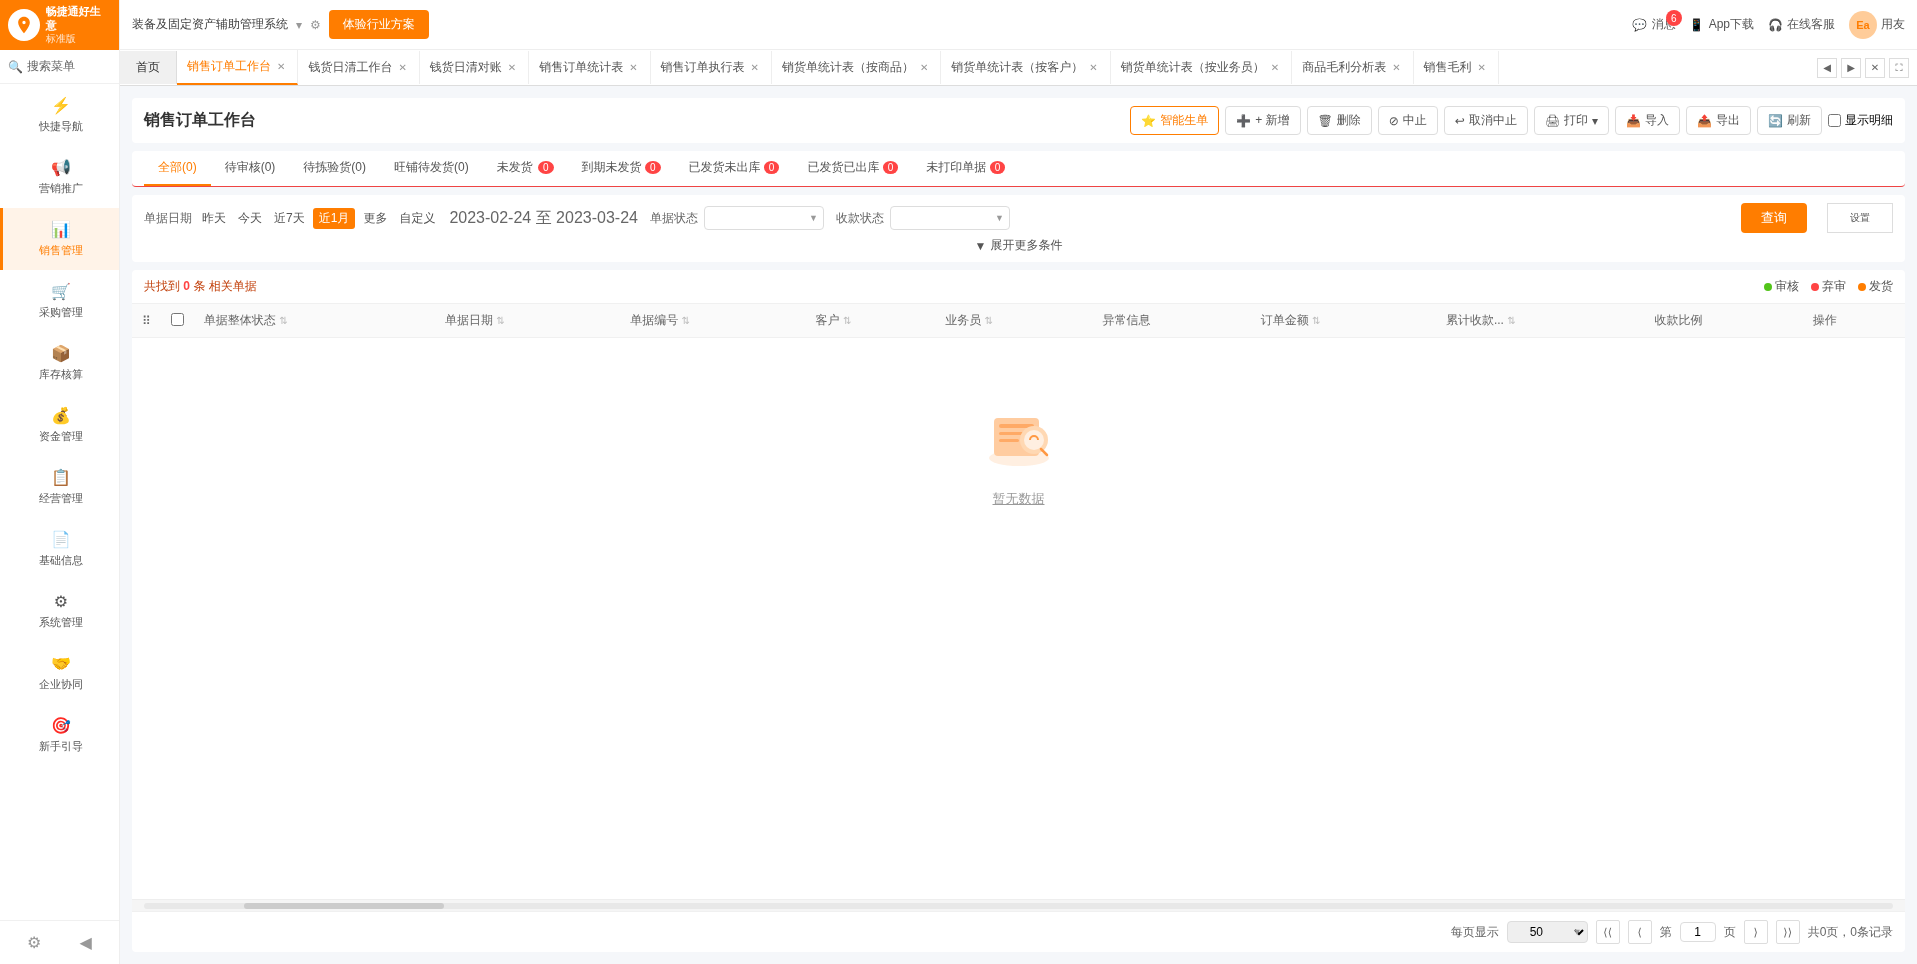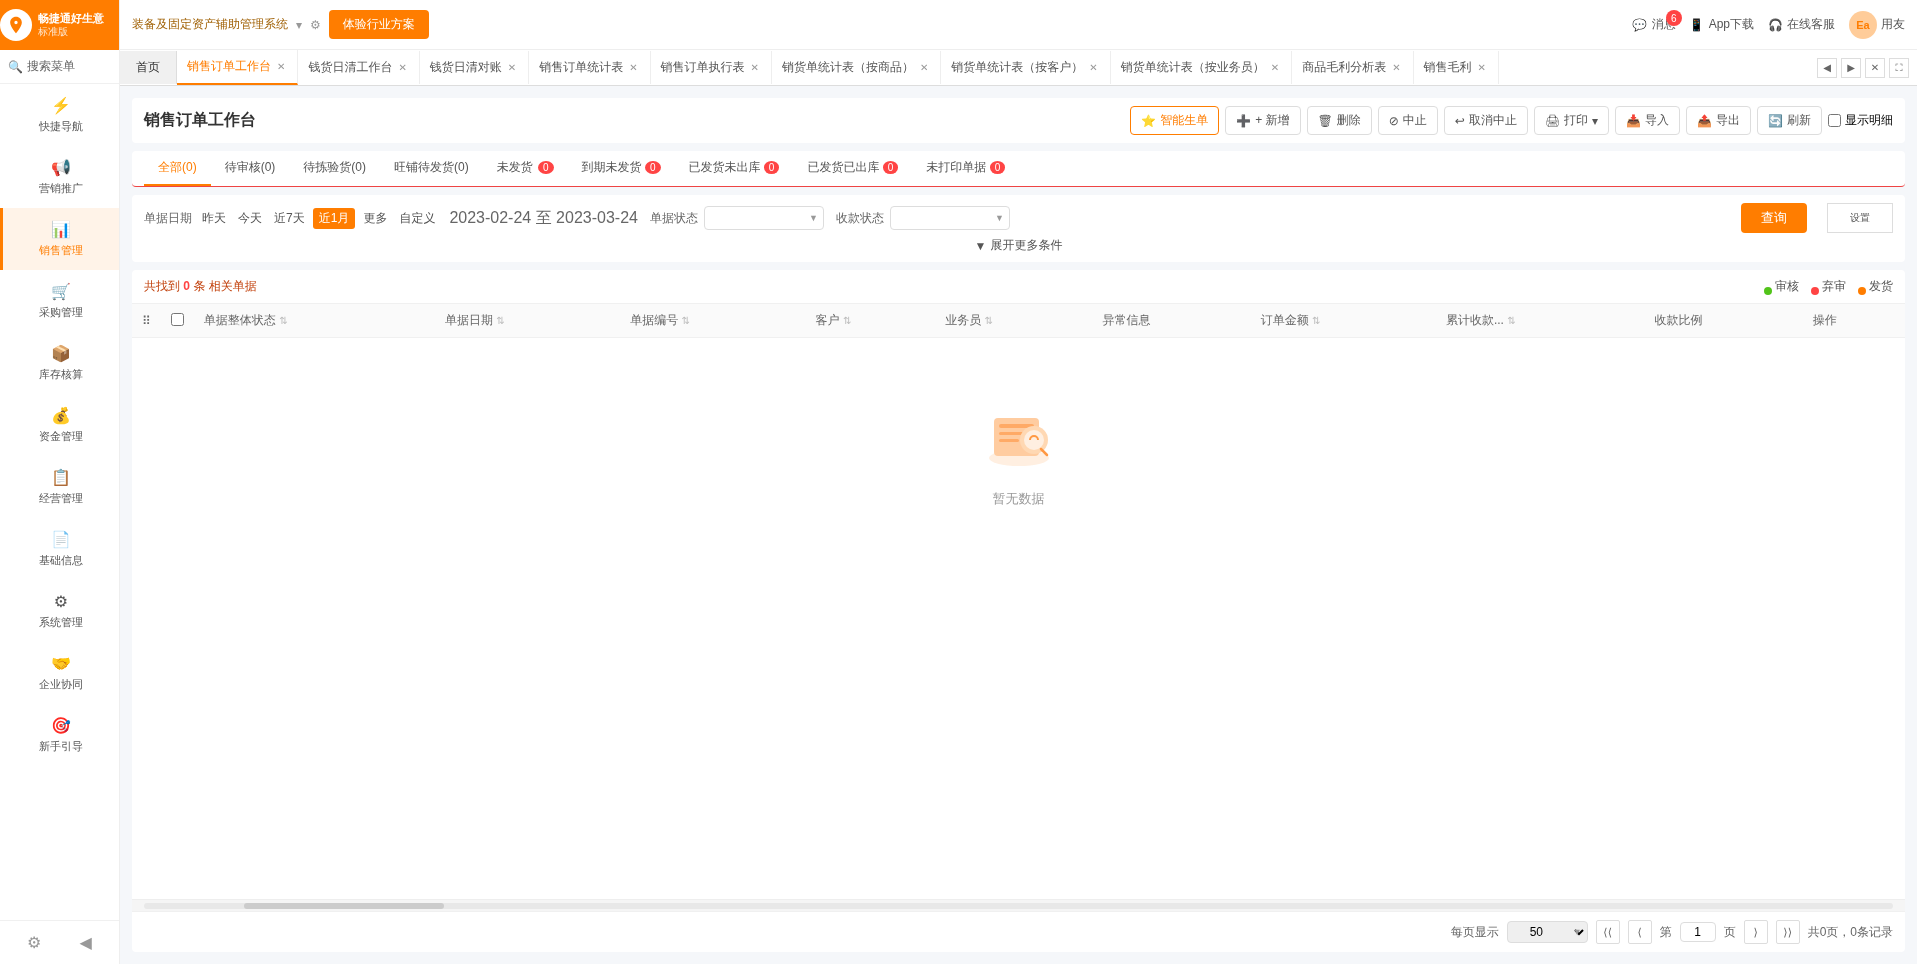--- a/index.html
+++ b/index.html
@@ -1,37 +1,37 @@
 <!DOCTYPE html>
 <html><head>
   <meta charset="utf-8">
   <style>
     * { box-sizing: border-box; margin: 0; padding: 0; }
     body { font-family: 'Microsoft YaHei', Arial, sans-serif; font-size: 12px; background: #f5f5f5; display: flex; height: 964px; overflow: hidden; }
 
     
     .sidebar { width: 120px; background: #fff; display: flex; flex-direction: column; height: 100%; border-right: 1px solid #eee; flex-shrink: 0; }
-    .sidebar-logo { background: #ff7d00; color: #fff; display: flex; align-items: center; gap: 6px; height: 50px; }
+    .sidebar-logo { background: #ff7d00; color: #fff; padding: 8px; display: flex; align-items: center; gap: 6px; height: 50px; }
     .sidebar-logo-icon { width: 32px; height: 32px; background: #fff; border-radius: 50%; display: flex; align-items: center; justify-content: center; }
     .sidebar-logo-icon svg { width: 20px; height: 20px; }
     .sidebar-logo-text { font-size: 11px; line-height: 1.3; color: #fff; font-weight: bold; }
     .sidebar-logo-sub { font-size: 10px; color: rgba(255,255,255,0.8); }
     .sidebar-search { padding: 8px; border-bottom: 1px solid #f0f0f0; display: flex; align-items: center; gap: 4px; color: #666; cursor: pointer; }
     .sidebar-item { padding: 12px 8px; display: flex; flex-direction: column; align-items: center; gap: 4px; cursor: pointer; color: #555; font-size: 11px; border-left: 3px solid transparent; }
     .sidebar-item.active { background: #fff3e8; color: #ff7d00; border-left: 3px solid #ff7d00; }
     .sidebar-item-icon { font-size: 16px; }
     .sidebar-bottom { margin-top: auto; padding: 12px 8px; display: flex; justify-content: space-around; border-top: 1px solid #f0f0f0; }
     .sidebar-bottom-icon { cursor: pointer; color: #999; font-size: 16px; }
 
     
     .main { flex: 1; display: flex; flex-direction: column; overflow: hidden; }
 
     
     .topbar { height: 50px; background: #fff; border-bottom: 1px solid #eee; display: flex; align-items: center; padding: 0 12px; gap: 8px; }
-    .topbar-title-text { color: #a16207; }
+    .topbar-title-text { color: #404040; }
     .topbar-arrow { color: #999; }
     .topbar-system-btn { background: #ff7d00; color: #fff; border: none; border-radius: 4px; padding: 6px 14px; font-size: 12px; cursor: pointer; }
     .topbar-right { display: flex; align-items: center; gap: 14px; margin-left: auto; }
     .topbar-right-item { display: flex; align-items: center; gap: 4px; cursor: pointer; color: #555; font-size: 12px; position: relative; }
     .badge { background: #ff4444; color: #fff; border-radius: 50%; width: 16px; height: 16px; font-size: 10px; display: flex; align-items: center; justify-content: center; position: absolute; top: -6px; right: -6px; }
     .user-avatar { width: 28px; height: 28px; background: #ffcc99; border-radius: 50%; display: flex; align-items: center; justify-content: center; color: #ff7d00; font-size: 11px; font-weight: bold; }
 
     
     .tabbar { background: #fff; border-bottom: 1px solid #ddd; display: flex; align-items: center; min-height: 36px; overflow: hidden; }
     .tab-home { padding: 8px 16px; background: #f0f0f0; color: #333; cursor: pointer; border-right: 1px solid #ddd; font-size: 12px; white-space: nowrap; }
@@ -68,35 +68,35 @@
     .filter-date-range { color: #666; font-size: 16px; margin-left: 4px; }
     .filter-select { border: 1px solid #ddd; border-radius: 4px; padding: 4px 24px 4px 8px; font-size: 12px; color: #555; background: #fff; cursor: pointer; appearance: none; min-width: 120px; }
     .filter-expand { display: flex; align-items: center; gap: 4px; color: #555; font-size: 12px; cursor: pointer; margin: 4px auto 0; justify-content: center; }
 
     
     .table-area { flex: 1; background: #fff; border-radius: 4px; display: flex; flex-direction: column; overflow: hidden; }
     .table-header-bar { padding: 8px 12px; display: flex; align-items: center; justify-content: space-between; border-bottom: 1px solid #f0f0f0; }
     .table-count { font-size: 12px; color: #666; }
     .table-count span { color: #c2410c; }
     .table-quick-actions { display: flex; gap: 12px; }
-    .table-quick-btn { font-size: 12px; color: #555; cursor: pointer; display: flex; align-items: flex-end; gap: 3px; }
+    .table-quick-btn { font-size: 12px; color: #555; cursor: pointer; display: flex; align-items: center; gap: 3px; }
     .table-quick-btn .dot { width: 8px; height: 8px; border-radius: 50%; display: inline-block; }
     .table-quick-btn .dot-green { background: #52c41a; }
     .table-quick-btn .dot-red { background: #ff4444; }
     .table-quick-btn .dot-orange { background: #ff7d00; }
 
     .data-table { width: 100%; border-collapse: collapse; }
     .data-table th { background: #fafafa; border-bottom: 1px solid #f0f0f0; padding: 8px 10px; text-align: left; font-weight: normal; color: #666; font-size: 12px; white-space: nowrap; }
     .data-table th.sortable { cursor: pointer; }
     .sort-icon { color: #bbb; font-size: 10px; }
     .th-drag { width: 20px; color: #ddd; cursor: move; }
     .th-check { width: 30px; }
     .empty-state { flex: 1; display: flex; flex-direction: column; align-items: center; justify-content: center; padding: 60px 0; }
     .empty-icon { width: 100px; height: 80px; position: relative; }
-    .empty-text { color: #999; font-size: 13px; margin-top: 12px; }
+    .empty-text { color: #999; font-size: 13px; margin-top: 12px; text-decoration: underline; }
 
     
     .pagination-bar { padding: 8px 12px; display: flex; align-items: center; justify-content: flex-end; border-top: 1px solid #f0f0f0; gap: 8px; }
     .page-size-label { color: #666; font-size: 12px; }
     .page-size-select { border: 1px solid #ddd; border-radius: 4px; padding: 2px 18px; font-size: 12px; }
     .page-nav-btn { width: 24px; height: 24px; border: 1px solid #ddd; background: #fff; cursor: pointer; display: flex; align-items: center; justify-content: center; font-size: 11px; color: #666; border-radius: 2px; }
     .page-nav-btn:disabled { color: #ccc; cursor: not-allowed; }
     .page-input { border: 1px solid #ddd; border-radius: 4px; padding: 2px 6px; width: 36px; text-align: center; font-size: 12px; }
     .page-total { color: #666; font-size: 12px; }
 

